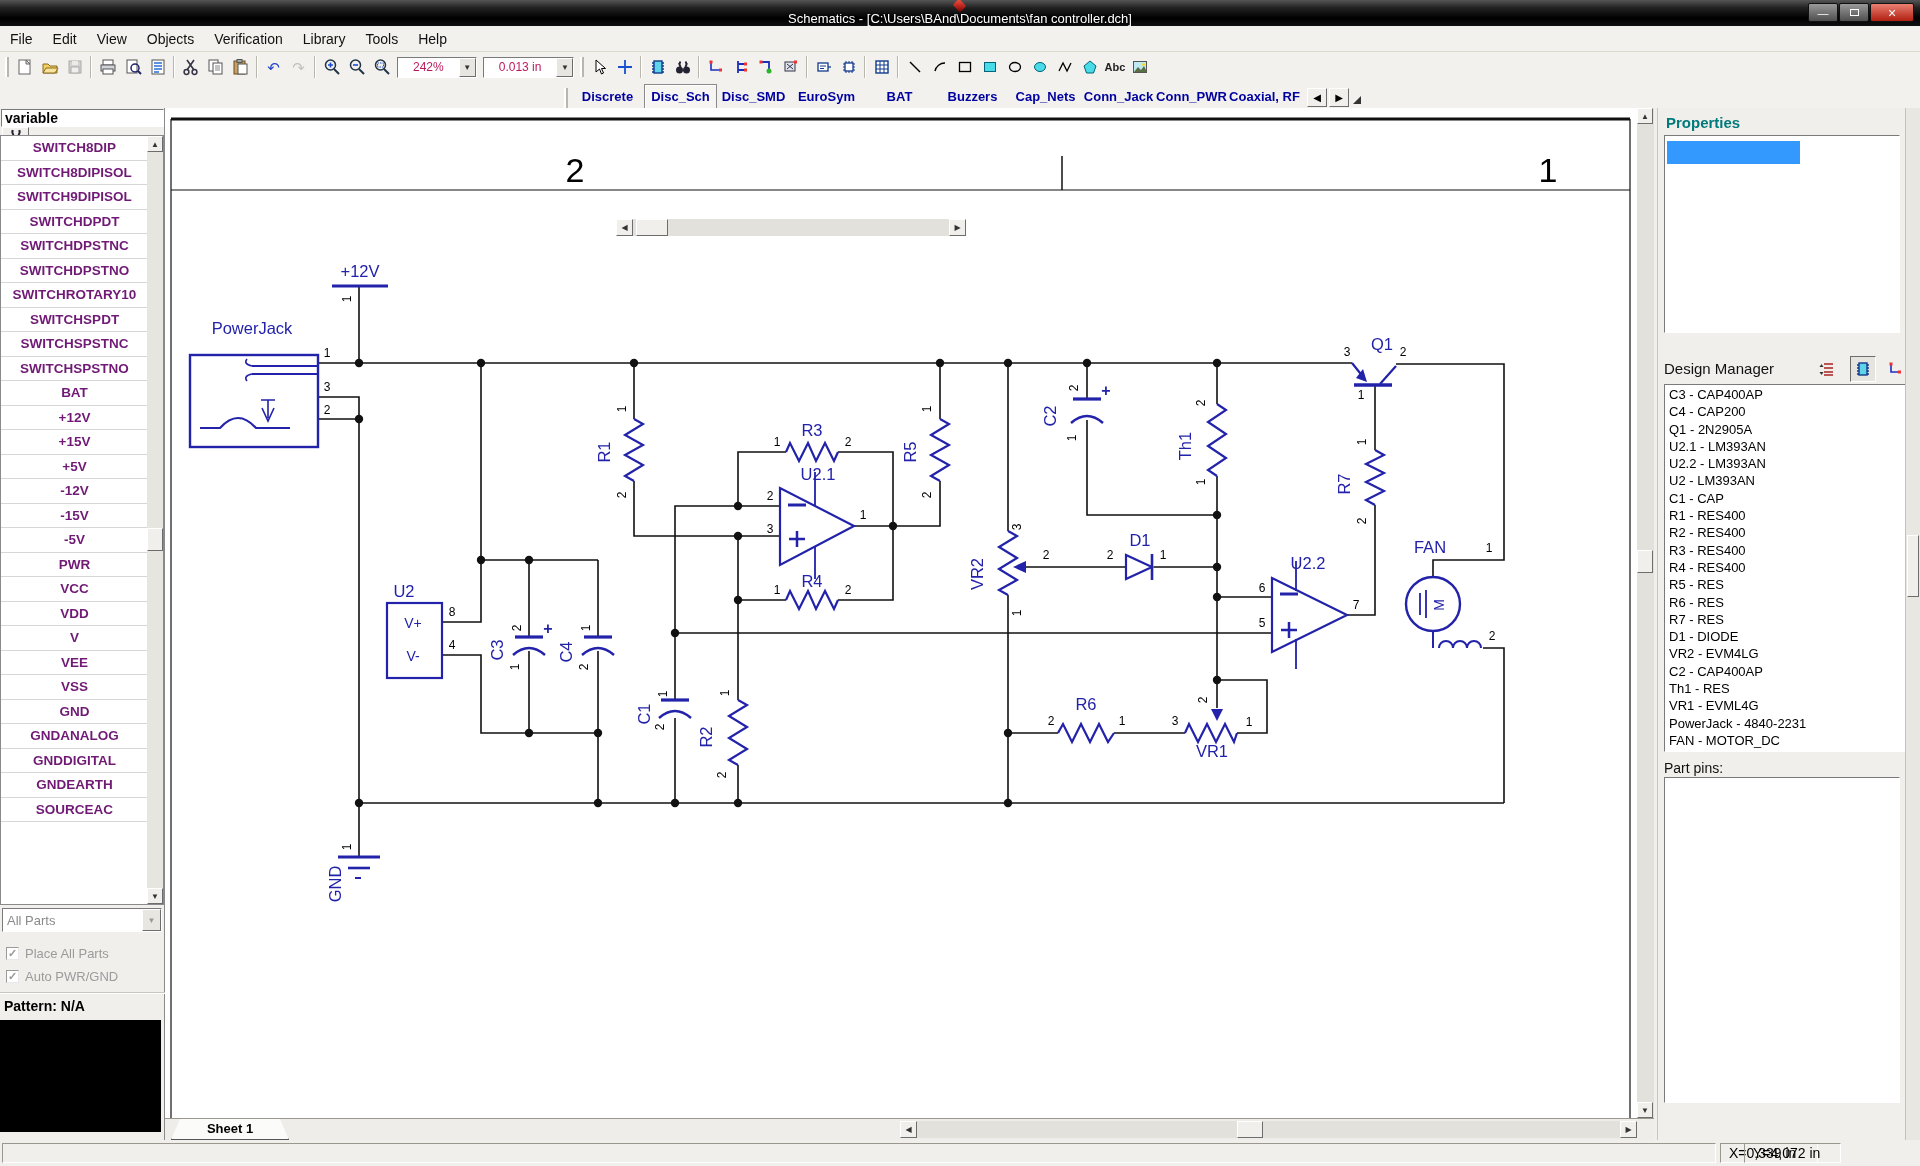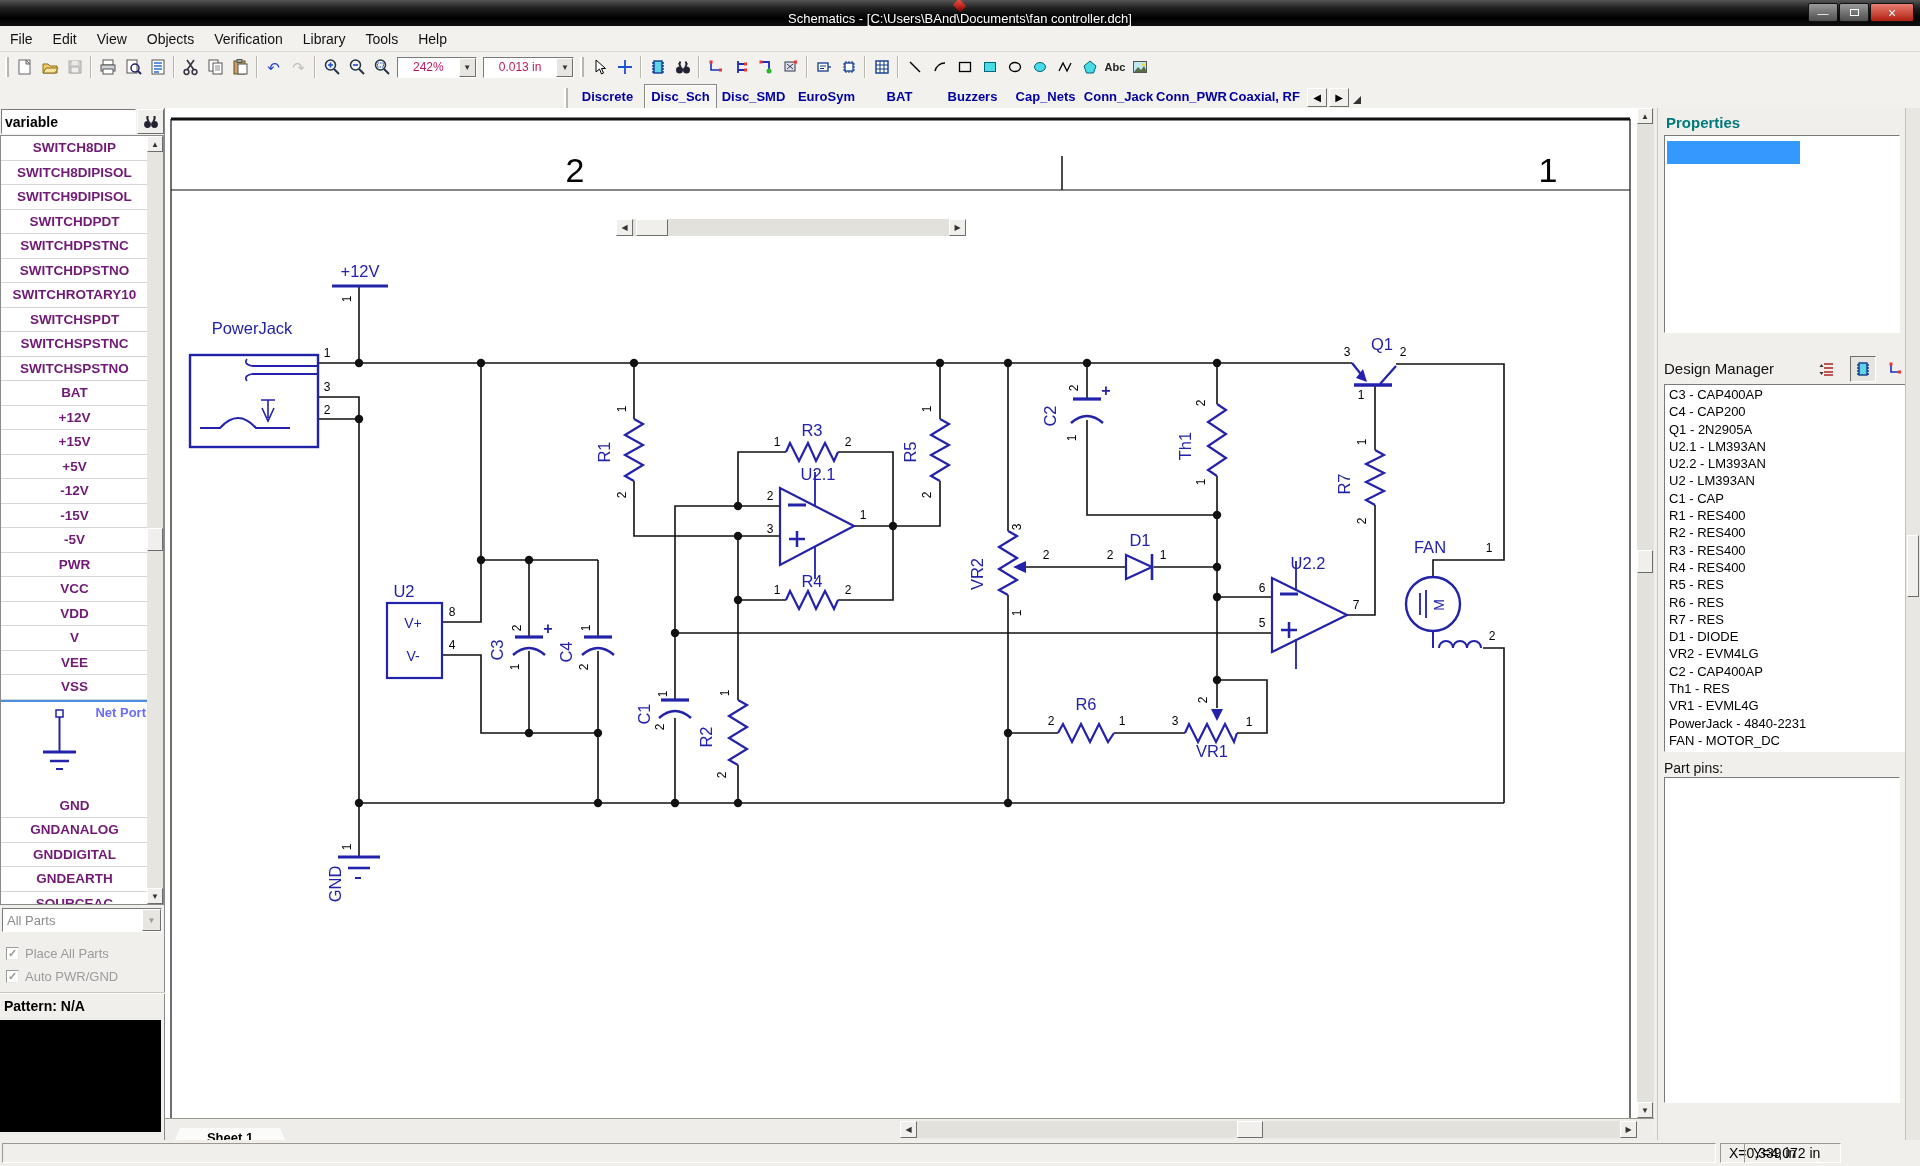--- a/index.html
+++ b/index.html
@@ -46,21 +46,21 @@
     box-shadow:inset 1px 1px 0 #fff; height:24px; line-height:23px; }
   .tabarrows { display:flex; align-items:center; height:22px; margin-left:6px; gap:2px; }
   .tabarrow { width:20px; height:19px; display:flex; align-items:center; justify-content:center;
     font-size:10px; color:#000; background:#f0efec; border:1px solid;
     border-color:#fff #6d6d6d #6d6d6d #fff; }
   #tab-corner { width:0; height:0; border-left:8px solid transparent; border-bottom:8px solid #333;
     margin:0 0 4px 4px; }
   
   #left-panel { position:absolute; left:0; top:108px; width:165px; height:1032px;
     background:#f0efec; border-right:1px solid #8a8a8a; }
-  #search-row { position:absolute; left:0; top:0; width:165px; height:27px; display:flex; padding:1px; }
+  #search-row { position:absolute; left:0; top:0; width:165px; height:27px; display:flex; padding:1px;flex-direction:column; }
   #search-input { flex:1; min-width:0; border:1px solid; border-color:#7a7a7a #fff #fff #7a7a7a;
     font:bold 14px "Liberation Sans",sans-serif; padding:0 3px; background:#fff; }
   #find-btn { width:27px; height:25px; margin-left:1px; background:#f0efec; border:1px solid;
     border-color:#fff #6d6d6d #6d6d6d #fff; display:flex; align-items:center; justify-content:center; }
   #lp-list { position:absolute; left:0; top:27px; width:164px; height:770px;
     background:#fff; border:1px solid #8a8a8a; overflow:hidden; }
   .lp-item { width:147px; height:24.5px; line-height:24px; text-align:center;
     font-size:13.5px; font-weight:bold; color:#701a75; border-bottom:1px solid #d6d6d6;
     white-space:nowrap; }
   #lp-preview { width:147px; height:94px; position:relative; border-top:2px solid #4a8fe0; }
@@ -97,21 +97,21 @@
   .lb-plus { fill:#2222aa; font-size:16px; font-weight:bold; text-anchor:middle; }
   
   .scroll-track { background:#e3e1db; }
   #float-hscroll { position:absolute; left:451px; top:111px; width:350px; height:19px; }
   #canvas-vscroll { position:absolute; left:1637px; top:108px; width:17px; height:1010px; }
   #sheet-row { position:absolute; left:165px; top:1118px; width:1489px; height:22px;
     background:#eeede9; border-top:1px solid #9a978e; }
   #sheet-tab { position:absolute; left:6px; top:0; width:118px; height:21px; background:#fbfbf9;
     clip-path:polygon(9px 0, 109px 0, 118px 100%, 0 100%);
     border:1px solid #555; border-top:none; text-align:center;
-    font-size:13px; font-weight:bold; line-height:19px;margin-top:9px; }
+    font-size:13px; font-weight:bold; line-height:19px; }
   #sheet-hscroll { position:absolute; left:735px; top:2px; width:737px; height:18px; }
   .hbtn { position:absolute; top:0; width:17px; height:17px; background:#f0efec; border:1px solid;
     border-color:#fff #6d6d6d #6d6d6d #fff; font-size:8px; color:#333;
     display:flex; align-items:center; justify-content:center; }
   .thumb { position:absolute; background:#f0efec; border:1px solid; border-color:#fff #6d6d6d #6d6d6d #fff; }
   
   #right-panel { position:absolute; left:1657px; top:108px; width:248px; height:1032px;
     background:#f0efec; border-left:1px solid #c9c6bd; }
   #properties-title { position:absolute; left:8px; top:6px; color:#007a7a; font-size:15px; font-weight:bold; }
   #prop-box { position:absolute; left:6px; top:27px; width:236px; height:198px; background:#fff;
@@ -443,30 +443,20 @@
         <div class="lp-item">-12V</div>
         <div class="lp-item">-15V</div>
         <div class="lp-item">-5V</div>
         <div class="lp-item">PWR</div>
         <div class="lp-item">VCC</div>
         <div class="lp-item">VDD</div>
         <div class="lp-item">V</div>
         <div class="lp-item">VEE</div>
         <div class="lp-item">VSS</div>
       </div>
-    <div id="lp-preview">
-      <span id="netport-label">Net Port</span>
-      <svg width="60" height="90" style="position:absolute;left:28px;top:2px">
-        <rect x="27" y="6" width="7" height="7" fill="none" stroke="#2222aa" stroke-width="1.5"></rect>
-        <path d="M30.5 13 V48" stroke="#2222aa" stroke-width="2"></path>
-        <path d="M14 48 H47" stroke="#2222aa" stroke-width="3"></path>
-        <path d="M21 57 H40" stroke="#2222aa" stroke-width="2.5"></path>
-        <path d="M27 65 H34" stroke="#2222aa" stroke-width="2"></path>
-      </svg>
-    </div>
     <div id="lp-list-bottom">
         <div class="lp-item">GND</div>
         <div class="lp-item">GNDANALOG</div>
         <div class="lp-item">GNDDIGITAL</div>
         <div class="lp-item">GNDEARTH</div>
         <div class="lp-item">SOURCEAC</div>
       </div>
     <div id="lp-scroll">
       <div class="sbtn" style="top:0">▲</div>
       <div class="sbtn" style="bottom:0;top:auto">▼</div>

